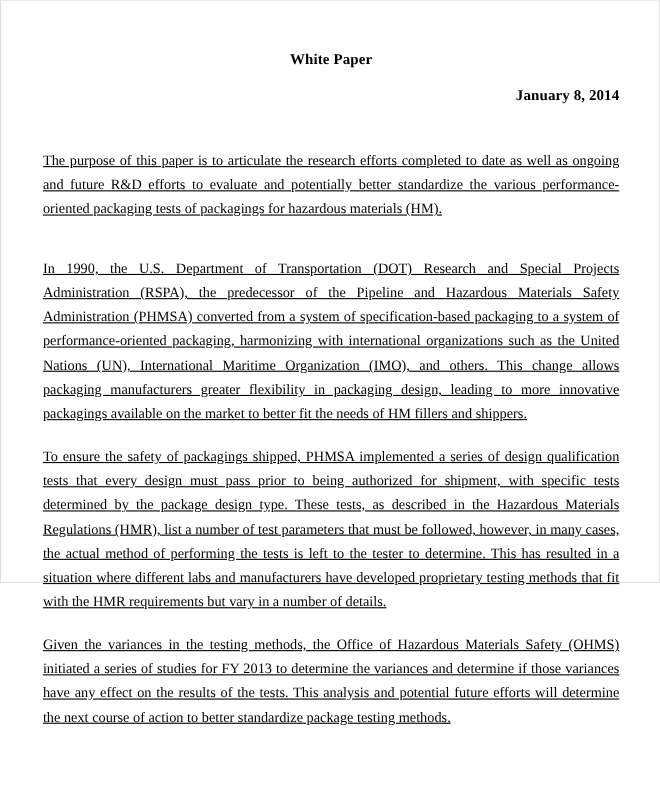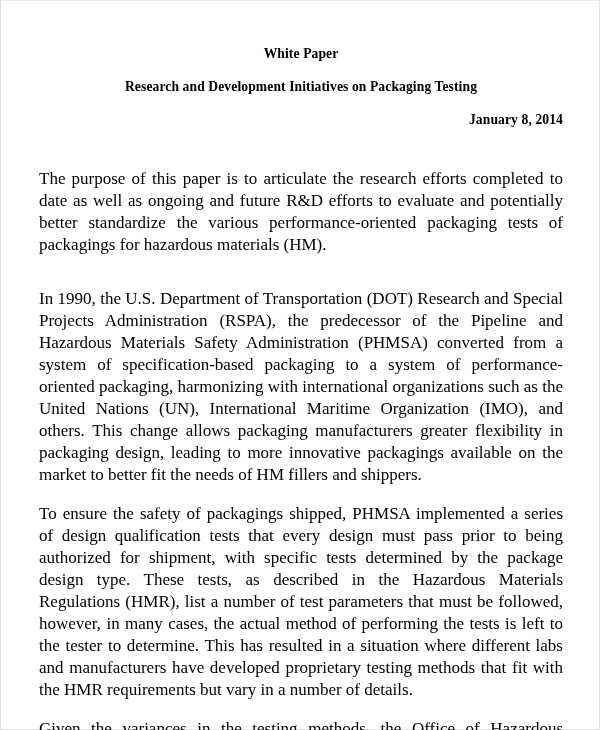--- a/index.html
+++ b/index.html
@@ -11,21 +11,21 @@
     width: 600px;
     height: 730px;
     overflow: hidden;
     font-family: "Liberation Serif", "DejaVu Serif", serif;
   }
 
   .page {
     position: relative;
     box-sizing: border-box;
     width: 600px;
-    height: 730px;
+    height: 530px;
     background: #ffffff;
     border: 1px solid #e2e2e2;
     border-top-color: #ececec;
     border-left-color: #dedede;
     padding: 0;
   }
 
   .content {
     position: absolute;
     left: 38px;
@@ -56,43 +56,43 @@
     font-weight: bold;
     font-size: 13.6px;
     line-height: 22px;
     color: #000000;
     margin: 0;
     text-align: left;
   }
 
   
   .body-par {
-    font-size: 17px;
+    font-size: 13px;
     line-height: 22px;
     color: #000000;
     margin: 0;
     text-align: justify;
     text-justify: inter-word;
     hyphens: none;
+    text-decoration: underline;
   }
 
   
   .gap-lg { height: 21px; }
   .gap-md { height: 17px; }
   .gap-sm { height: 16px; }
 </style>
 </head>
 <body>
 
 <div class="page">
   <div class="content">
 
     <div class="title-block">
       <div class="doc-title">White Paper</div>
-      <div class="doc-subtitle">Research and Development Initiatives on Packaging Testing</div>
       <div class="doc-date">January 8, 2014</div>
     </div>
 
     <div class="gap-lg"></div>
 
 
     <div class="gap-sm"></div>
 
     <p class="body-par">The purpose of this paper is to articulate the research efforts completed to date as well as ongoing and future R&amp;D efforts to evaluate and potentially better standardize the various performance-oriented packaging tests of packagings for hazardous materials (HM).</p>
 

